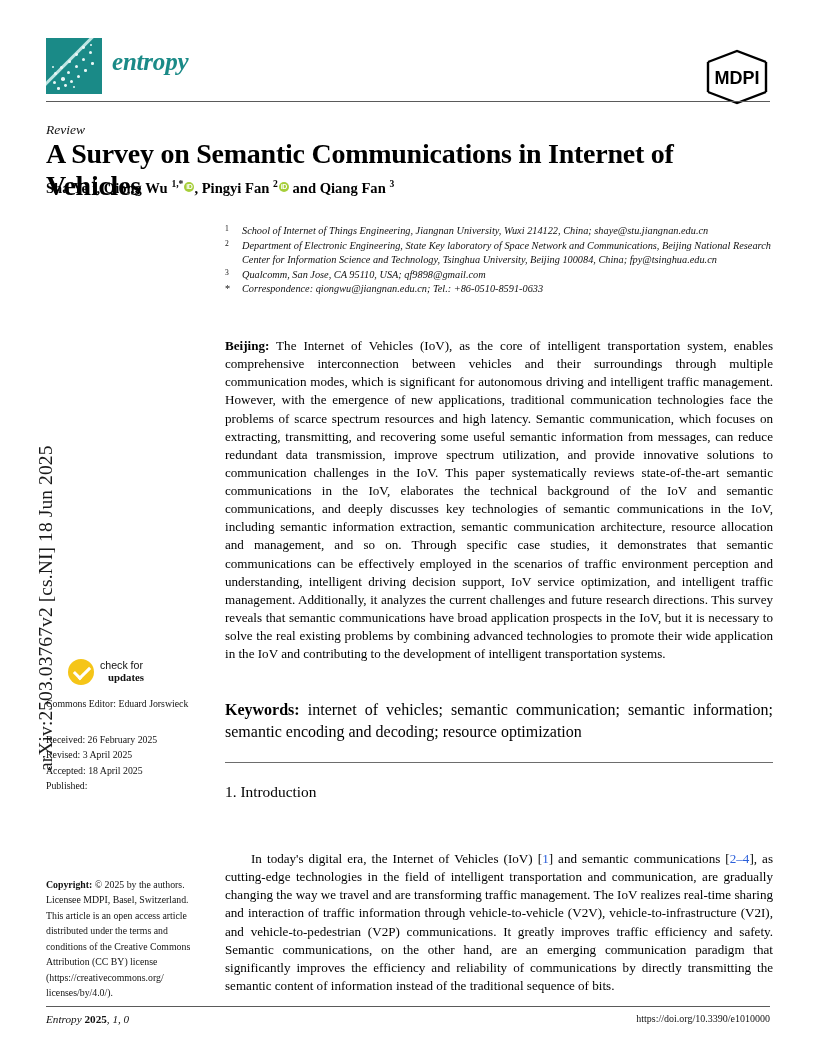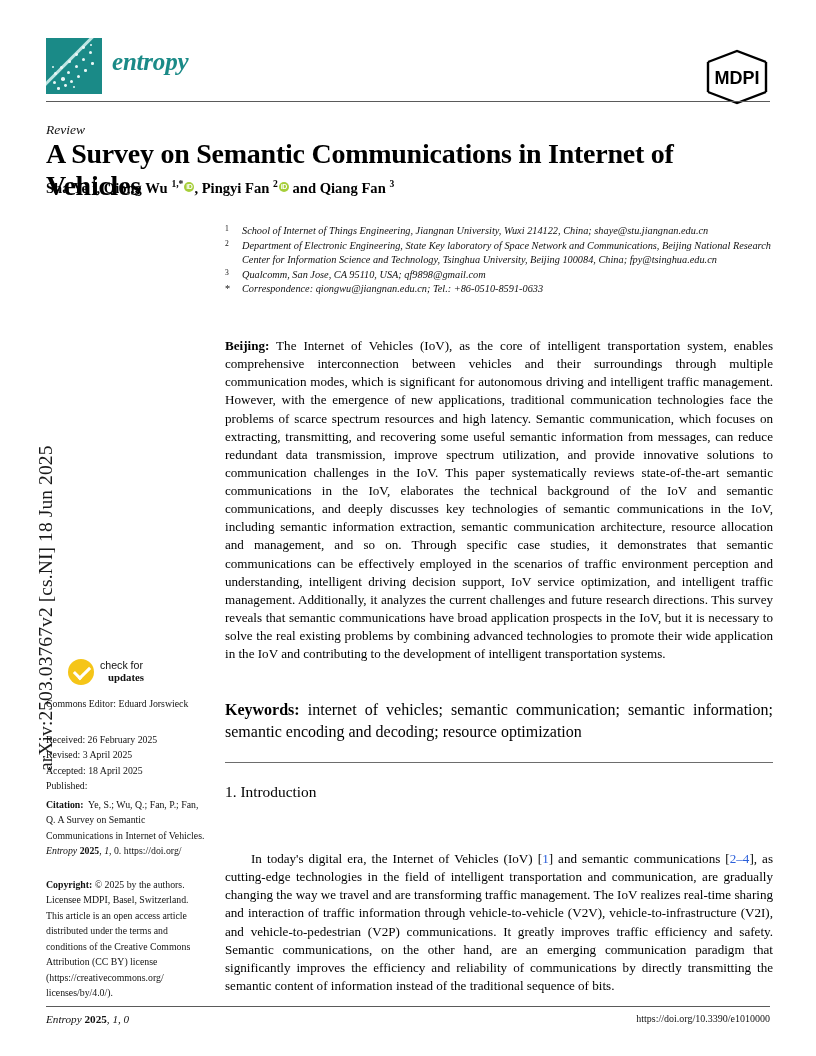--- a/index.html
+++ b/index.html
@@ -403,20 +403,19 @@
   <div class="cfu">
     <div class="cfu-badge">
       <div class="cfu-check"></div>
     </div>
     <div class="cfu-t1">check for</div>
     <div class="cfu-t2">updates</div>
   </div>
 
   <div class="meta meta-editor">Commons Editor: Eduard Jorswieck</div>
   <div class="meta meta-dates">Received: 26 February 2025<br>Revised: 3 April 2025<br>Accepted: 18 April 2025<br>Published:</div>
-  <div class="meta meta-cite"><b>Citation:</b>&nbsp; Ye, S.; Wu, Q.; Fan, P.; Fan, Q. A Survey on Semantic Communications in Internet of Vehicles. <i>Entropy</i> <b>2025</b>, <i>1</i>, 0. https://doi.org/</div>
   <div class="meta meta-copy"><b>Copyright:</b> © 2025 by the authors. Licensee MDPI, Basel, Switzerland. This article is an open access article distributed under the terms and conditions of the Creative Commons Attribution (CC BY) license (https://creativecommons.org/ licenses/by/4.0/).</div>
 
   <div class="rule-bot"></div>
   <div class="foot-l"><i>Entropy</i> <b>2025</b>, <i>1</i>, 0</div>
   <div class="foot-r">https://doi.org/10.3390/e1010000</div>
 
 </div>
 
 </body></html>

